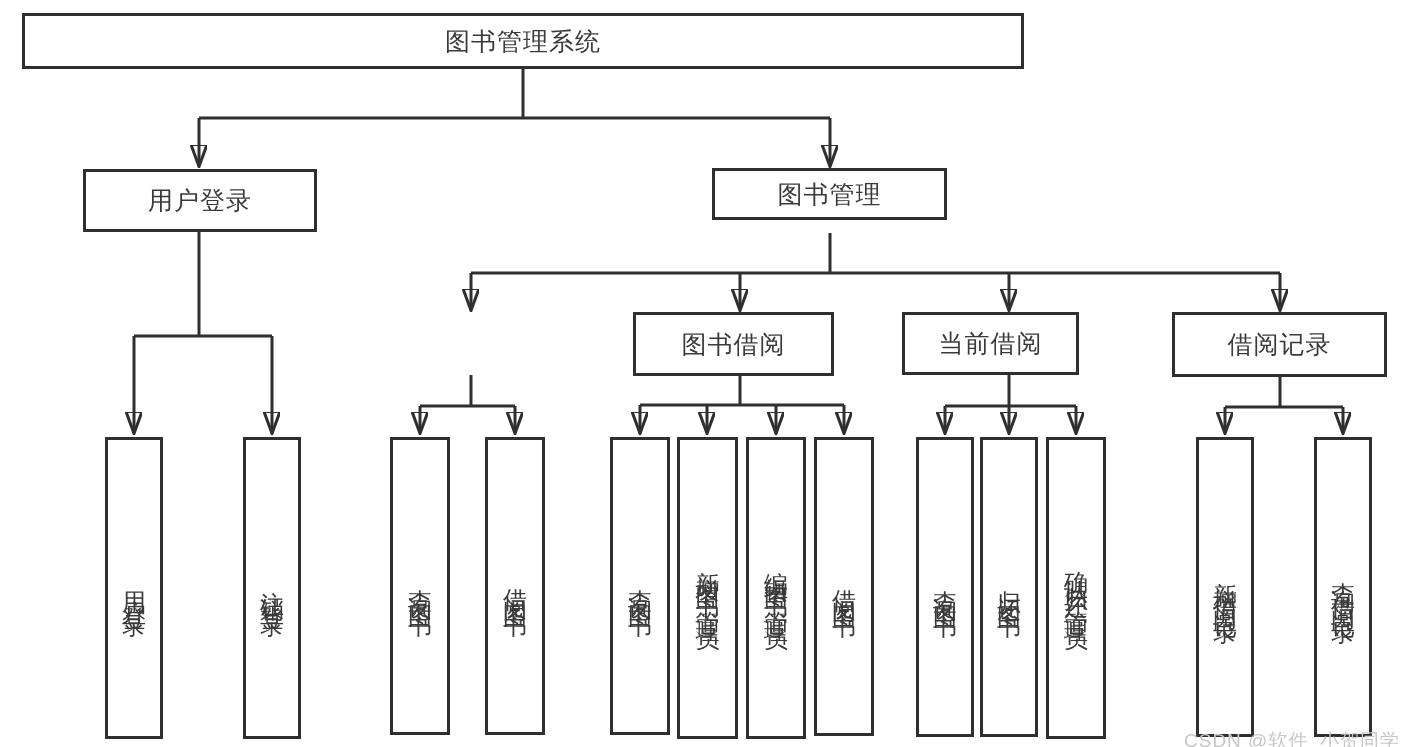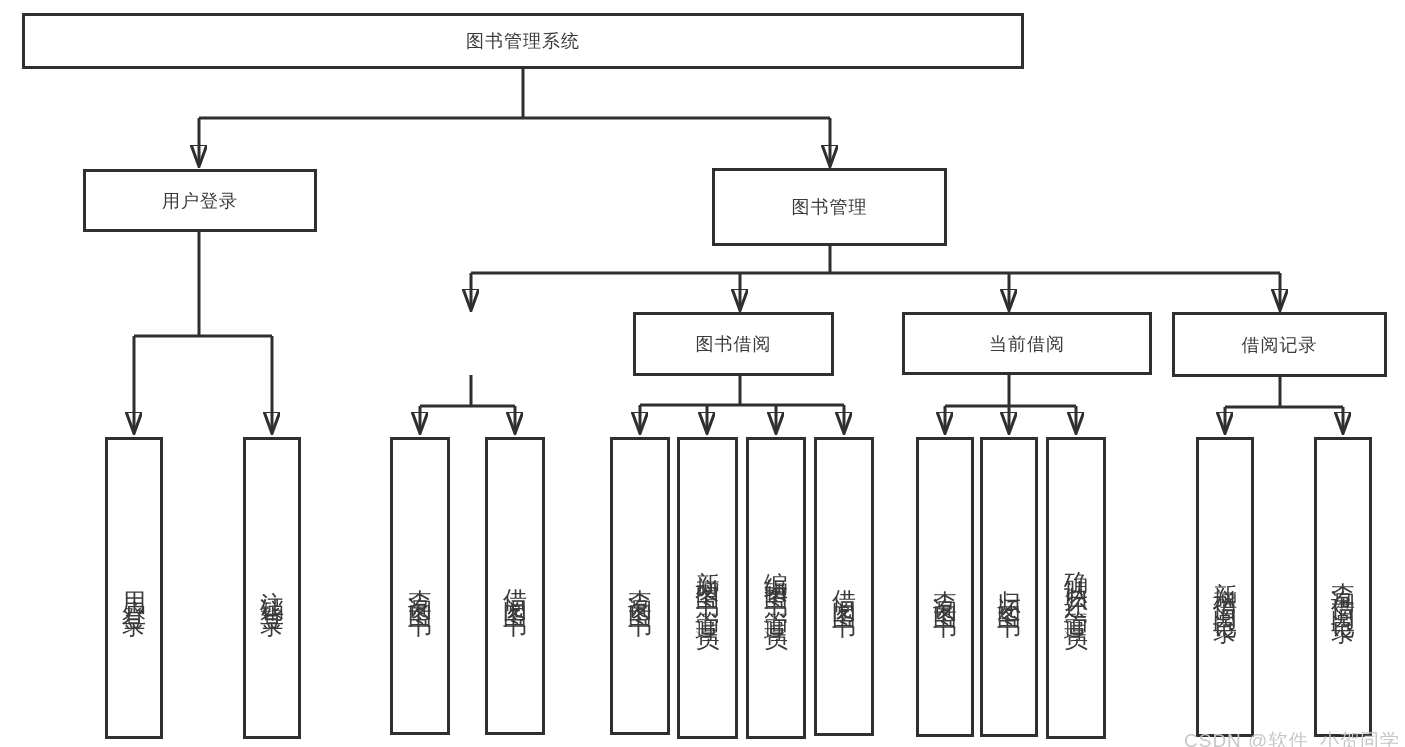--- a/index.html
+++ b/index.html
@@ -21,21 +21,21 @@
     position:absolute;
     box-sizing:border-box;
     background:#ffffff;
     border:3px solid var(--line);
     display:flex;
     align-items:center;
     justify-content:center;
     color:var(--text);
     z-index:1;
   }
-  .h{font-size:18px;letter-spacing:1px;white-space:nowrap;}
+  .h{font-size:25px;letter-spacing:1px;white-space:nowrap;}
   .v span{
     writing-mode:vertical-lr;
     text-orientation:mixed;
     font-size:24px;
     letter-spacing:8px;
     line-height:1;
   }
   .watermark{
     position:absolute;
     left:1184px;top:728px;
@@ -99,28 +99,28 @@
     <path d="M1343,407 V433" marker-end="url(#ah)"></path>
   </svg>
 
   <div class="box h" style="left:22px;top:13px;width:1002px;height:56px">
     <span>图书管理系统</span>
   </div>
 
   <div class="box h" style="left:83px;top:169px;width:234px;height:63px">
     <span>用户登录</span>
   </div>
-  <div class="box h" style="left:712px;top:168px;width:235px;height:78px">
+  <div class="box h" style="left:712px;top:168px;width:235px;height:52px">
     <span>图书管理</span>
   </div>
 
   <div class="box h" style="left:633px;top:312px;width:201px;height:64px">
     <span>图书借阅</span>
   </div>
-  <div class="box h" style="left:902px;top:312px;width:250px;height:63px">
+  <div class="box h" style="left:902px;top:312px;width:177px;height:63px">
     <span>当前借阅</span>
   </div>
   <div class="box h" style="left:1172px;top:312px;width:215px;height:65px">
     <span>借阅记录</span>
   </div>
 
   <div class="box v" style="left:105px;top:437px;width:58px;height:302px">
     <span>用户登录</span>
   </div>
   <div class="box v" style="left:243px;top:437px;width:58px;height:302px">

